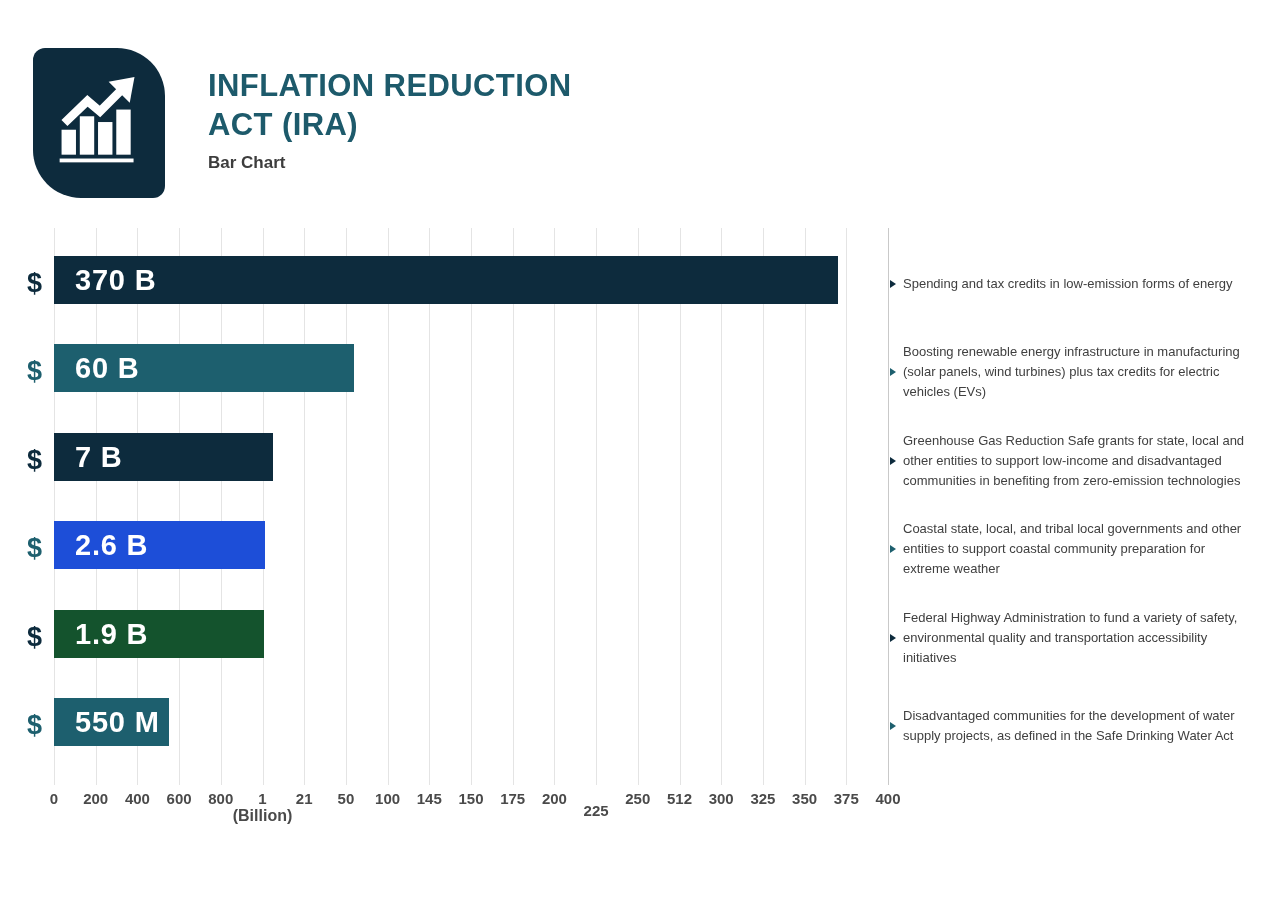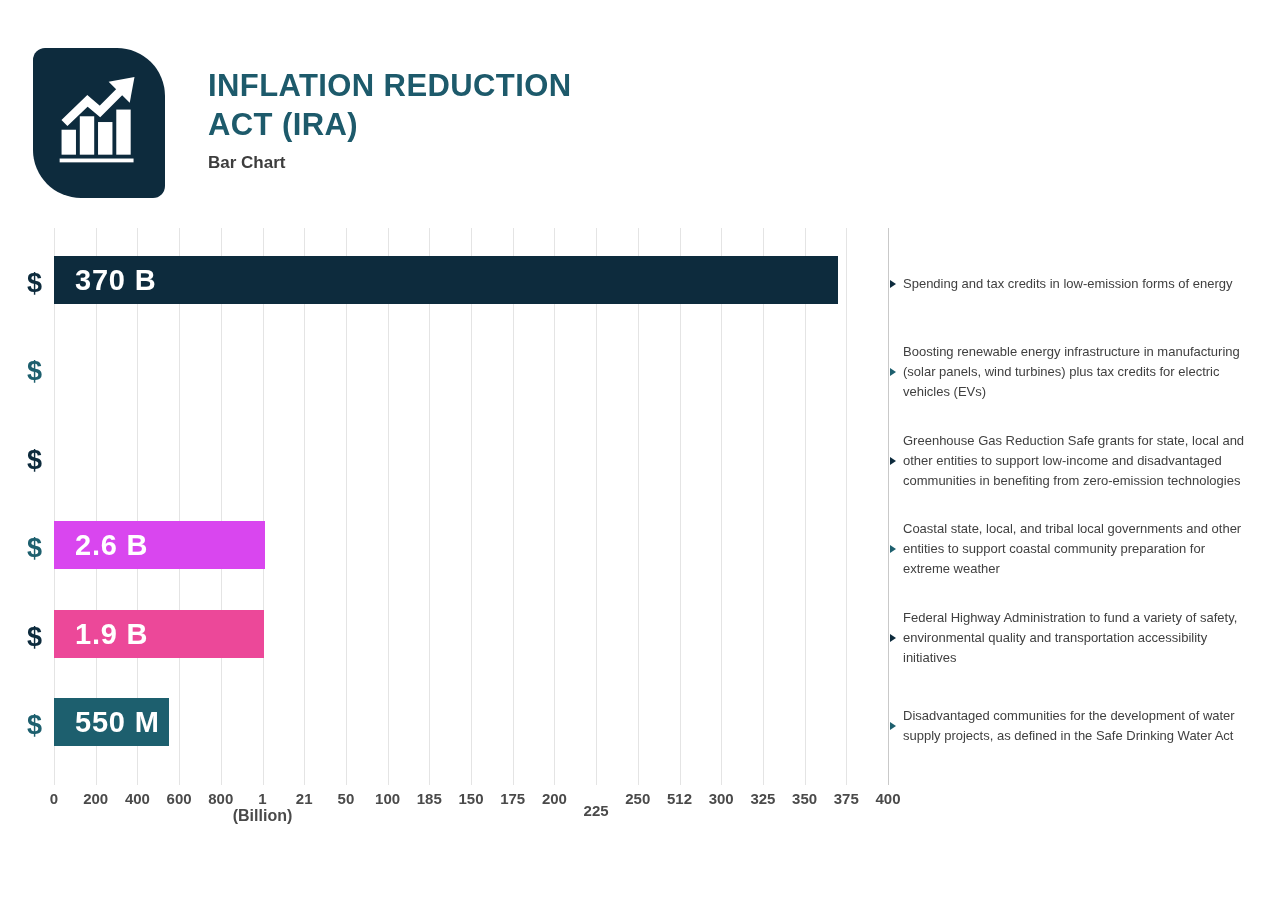--- a/index.html
+++ b/index.html
@@ -167,33 +167,39 @@
       <div class="gridline" style="left: 95%;"></div>
       <div class="gridline divider" style="left: 100%;"></div>
       <div class="bar-row" style="top: 28px;">
         <span class="dollar" style="color: rgb(13, 43, 61);">$</span>
         <div class="bar" style="width: 784px; background: rgb(13, 43, 61);">
           <span class="bar-label">370 B</span>
         </div>
       </div>
       <div class="bar-row" style="top: 116px;">
         <span class="dollar" style="color: rgb(29, 95, 110);">$</span>
+        <div class="bar" style="width: 300px; background: rgb(29, 95, 110);">
+          <span class="bar-label">60 B</span>
+        </div>
       </div>
       <div class="bar-row" style="top: 205px;">
         <span class="dollar" style="color: rgb(13, 43, 61);">$</span>
+        <div class="bar" style="width: 219px; background: rgb(13, 43, 61);">
+          <span class="bar-label">7 B</span>
+        </div>
       </div>
       <div class="bar-row" style="top: 293px;">
         <span class="dollar" style="color: rgb(29, 95, 110);">$</span>
-        <div class="bar" style="width: 211px; background: #d946ef; align-items: center;">
+        <div class="bar" style="width: 211px; background: #1d4ed8; align-items: center;">
           <span class="bar-label">2.6 B</span>
         </div>
       </div>
       <div class="bar-row" style="top: 382px;">
         <span class="dollar" style="color: rgb(13, 43, 61);">$</span>
-        <div class="bar" style="width: 210px; background: #ec4899;">
+        <div class="bar" style="width: 210px; background: #14532d;">
           <span class="bar-label">1.9 B</span>
         </div>
       </div>
       <div class="bar-row" style="top: 470px;">
         <span class="dollar" style="color: rgb(29, 95, 110);">$</span>
         <div class="bar" style="width: 115px; background: rgb(29, 95, 110);">
           <span class="bar-label">550 M</span>
         </div>
       </div>
     </div>
@@ -228,21 +234,21 @@
   <div class="xaxis" id="xaxis">
       <div class="tick" style="left: 0%;"><span>0</span></div>
       <div class="tick" style="left: 5%;"><span>200</span></div>
       <div class="tick" style="left: 10%;"><span>400</span></div>
       <div class="tick" style="left: 15%;"><span>600</span></div>
       <div class="tick" style="left: 20%;"><span>800</span></div>
       <div class="tick" style="left: 25%;"><span>1</span><span class="sub">(Billion)</span></div>
       <div class="tick" style="left: 30%;"><span>21</span></div>
       <div class="tick" style="left: 35%;"><span>50</span></div>
       <div class="tick" style="left: 40%;"><span>100</span></div>
-      <div class="tick" style="left: 45%;"><span>185</span></div>
+      <div class="tick" style="left: 45%;"><span>145</span></div>
       <div class="tick" style="left: 50%;"><span>150</span></div>
       <div class="tick" style="left: 55%;"><span>175</span></div>
       <div class="tick" style="left: 60%;"><span>200</span></div>
       <div class="tick" style="left: 65%; margin-top: 12px;"><span>225</span></div>
       <div class="tick" style="left: 70%;"><span>250</span></div>
       <div class="tick" style="left: 75%;"><span>512</span></div>
       <div class="tick" style="left: 80%;"><span>300</span></div>
       <div class="tick" style="left: 85%;"><span>325</span></div>
       <div class="tick" style="left: 90%;"><span>350</span></div>
       <div class="tick" style="left: 95%;"><span>375</span></div>

